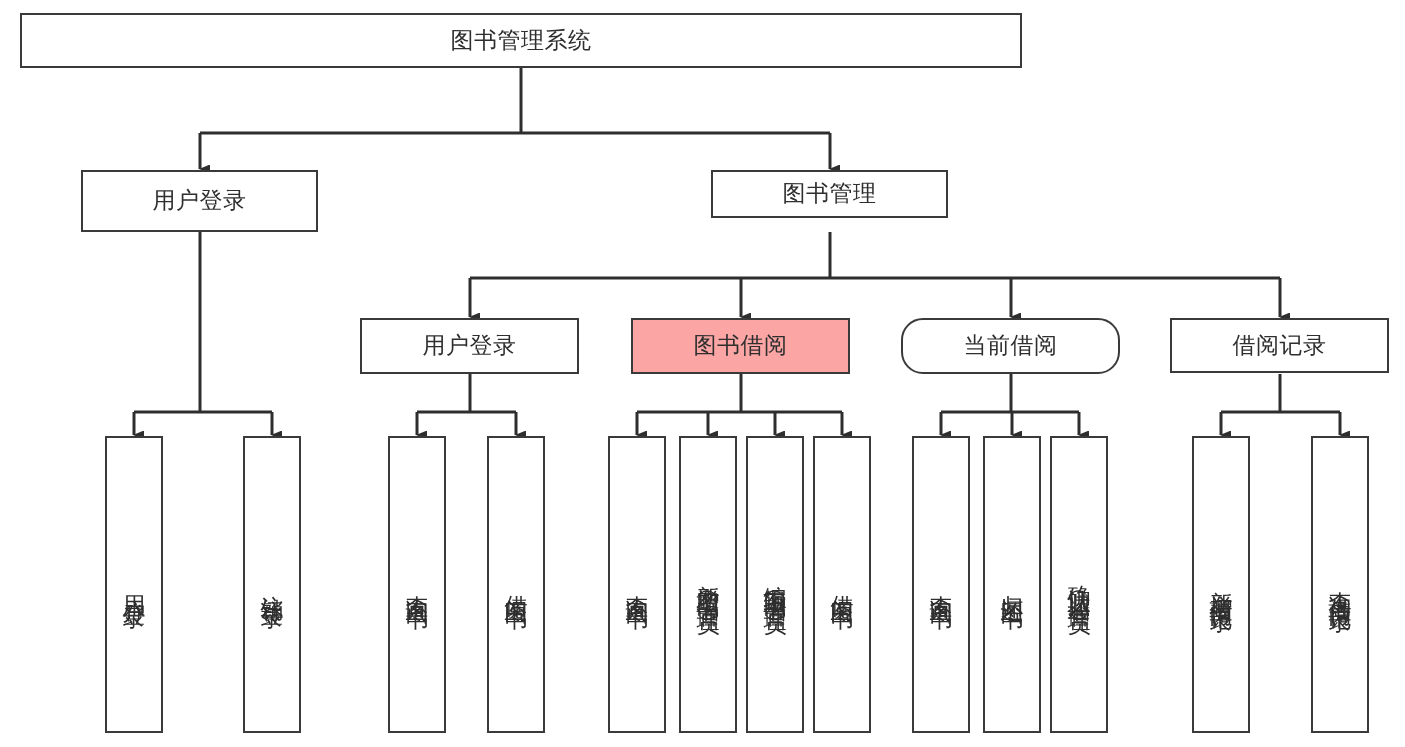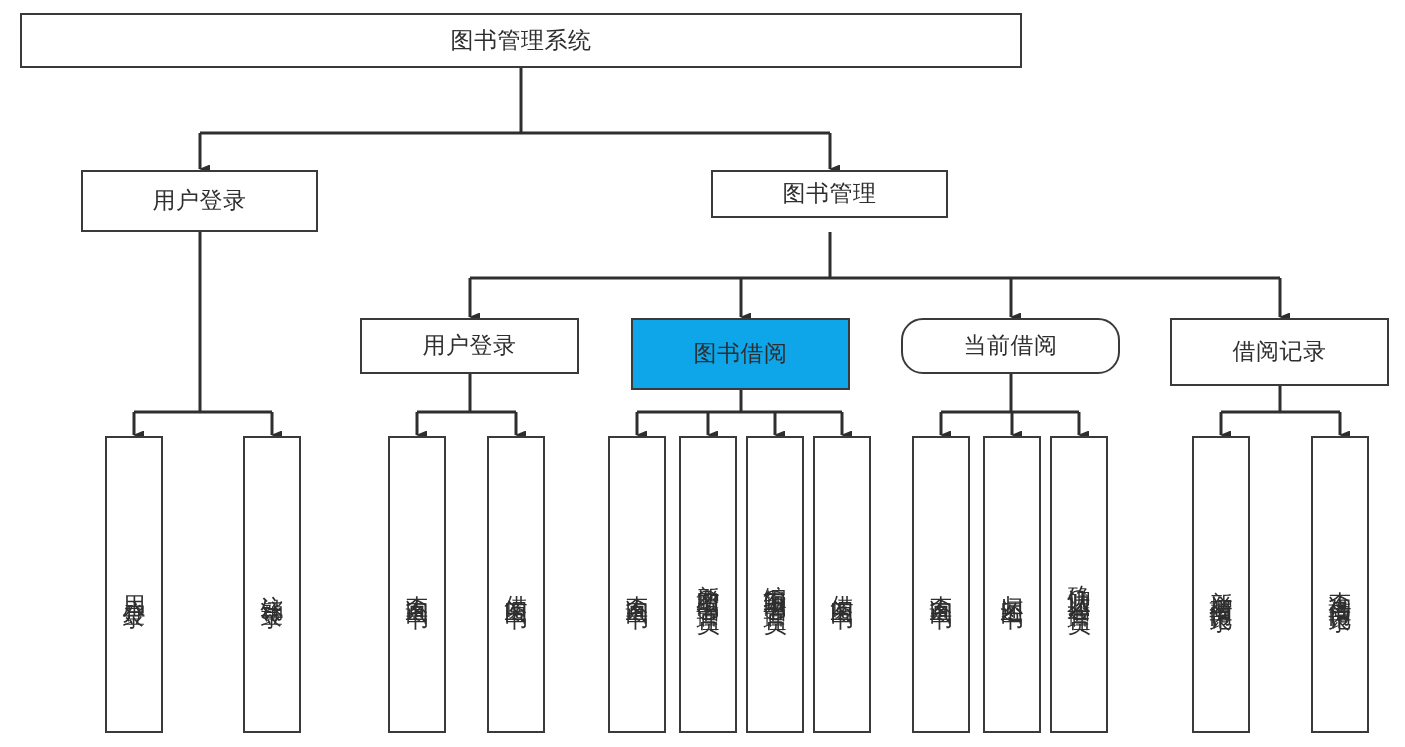--- a/index.html
+++ b/index.html
@@ -119,27 +119,27 @@
       </div>
       <div class="node-box horizontal" style="left: 81px; top: 170px; width: 237px; height: 62px; border-color: rgb(58, 58, 58); background: rgb(255, 255, 255);">
         <span class="node-label" style="color: rgb(46, 46, 46);">用户登录</span>
       </div>
       <div class="node-box horizontal" style="left: 711px; top: 170px; width: 237px; height: 48px; border-color: rgb(58, 58, 58); background: rgb(255, 255, 255);">
         <span class="node-label" style="color: rgb(46, 46, 46);">图书管理</span>
       </div>
       <div class="node-box horizontal" style="left: 360px; top: 318px; width: 219px; height: 56px; border-color: rgb(58, 58, 58); background: rgb(255, 255, 255);">
         <span class="node-label" style="color: rgb(46, 46, 46);">用户登录</span>
       </div>
-      <div class="node-box horizontal" style="left: 631px; top: 318px; width: 219px; height: 72px; border-color: rgb(58, 58, 58); background: #0ea5e9;">
+      <div class="node-box horizontal" style="left: 631px; top: 318px; width: 219px; height: 56px; border-color: rgb(58, 58, 58); background: #fca5a5;">
         <span class="node-label" style="color: rgb(46, 46, 46);">图书借阅</span>
       </div>
       <div class="node-box horizontal" style="left: 901px; top: 318px; width: 219px; height: 56px; border-color: rgb(58, 58, 58); background: rgb(255, 255, 255); border-radius: 22px;">
         <span class="node-label" style="color: rgb(46, 46, 46);">当前借阅</span>
       </div>
-      <div class="node-box horizontal" style="left: 1170px; top: 318px; width: 219px; height: 68px; border-color: rgb(58, 58, 58); background: rgb(255, 255, 255);">
+      <div class="node-box horizontal" style="left: 1170px; top: 318px; width: 219px; height: 55px; border-color: rgb(58, 58, 58); background: rgb(255, 255, 255);">
         <span class="node-label" style="color: rgb(46, 46, 46);">借阅记录</span>
       </div>
       <div class="node-box vertical" style="left: 105px; top: 436px; width: 58px; height: 297px; border-color: rgb(58, 58, 58); background: rgb(255, 255, 255);">
         <span class="node-label" style="color: rgb(46, 46, 46);">用户登录</span>
       </div>
       <div class="node-box vertical" style="left: 243px; top: 436px; width: 58px; height: 297px; border-color: rgb(58, 58, 58); background: rgb(255, 255, 255);">
         <span class="node-label" style="color: rgb(46, 46, 46);">注销登录</span>
       </div>
       <div class="node-box vertical" style="left: 388px; top: 436px; width: 58px; height: 297px; border-color: rgb(58, 58, 58); background: rgb(255, 255, 255);">
         <span class="node-label" style="color: rgb(46, 46, 46);">查询图书</span>

